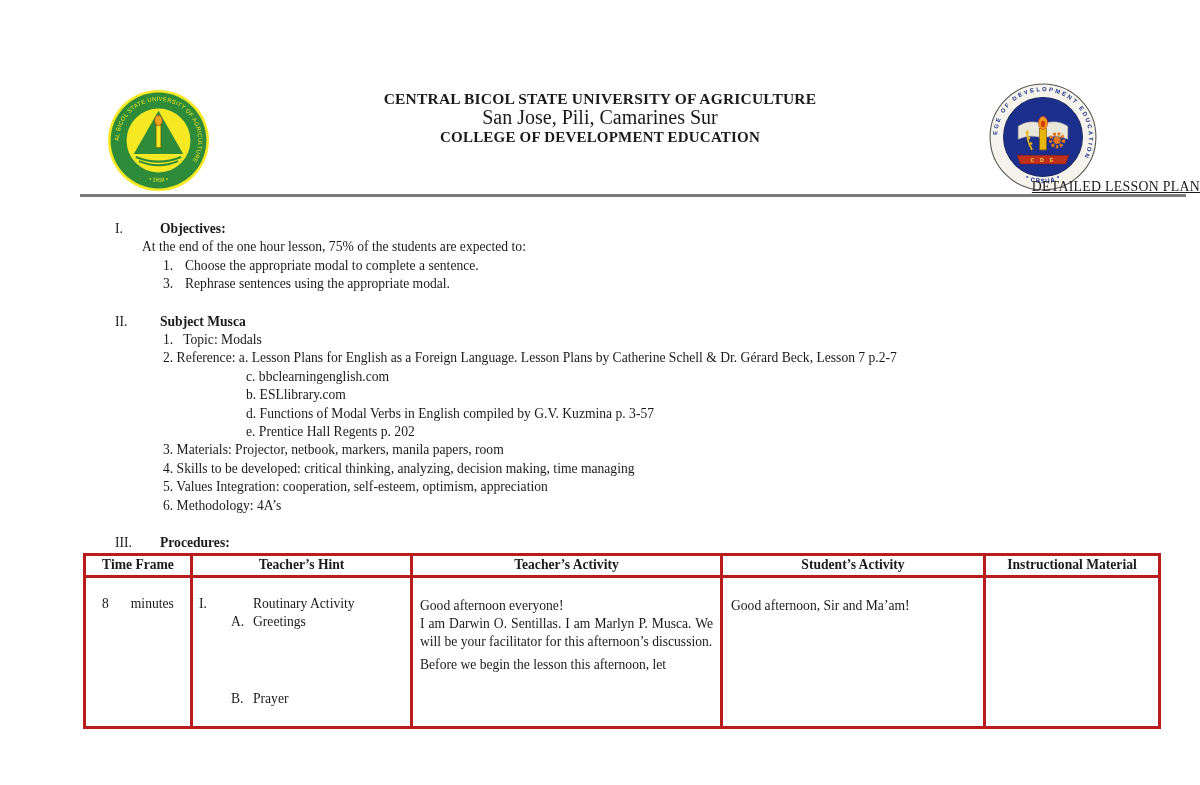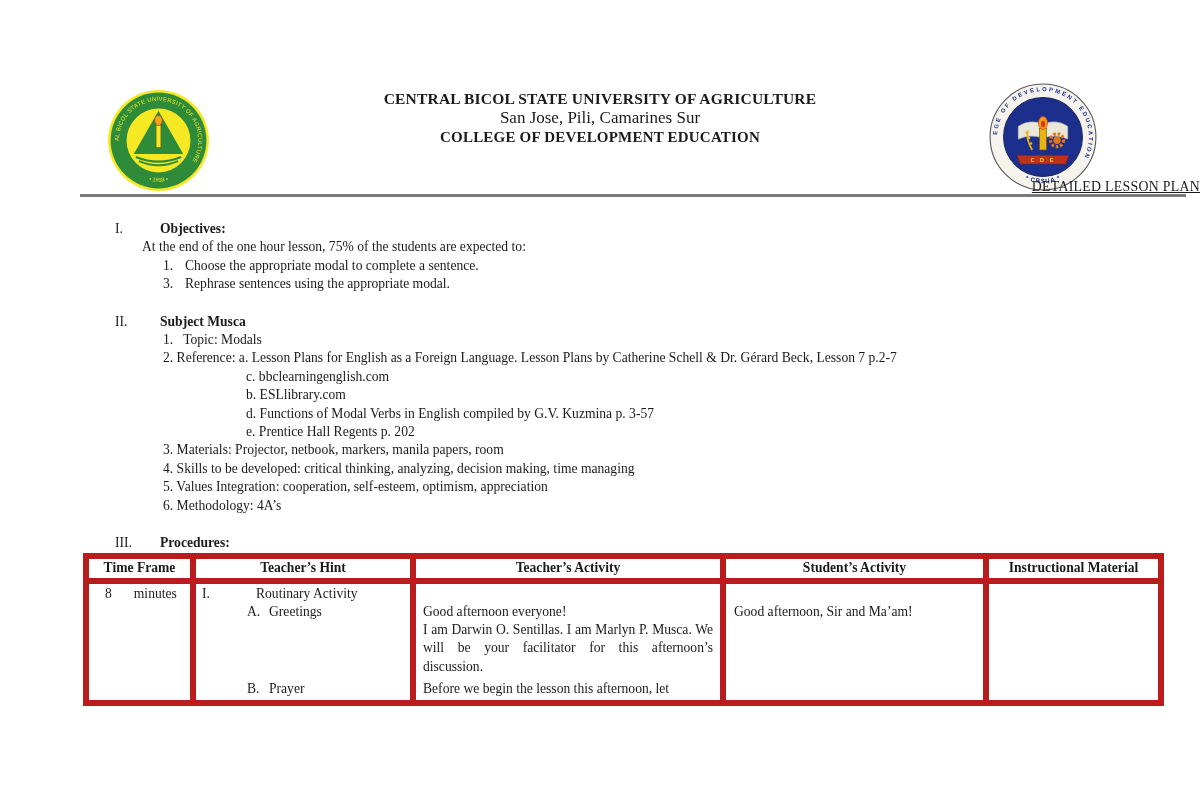--- a/index.html
+++ b/index.html
@@ -4,48 +4,48 @@
 <style>
   html,body{margin:0;padding:0;background:#ffffff;}
   .page{position:relative;width:1200px;height:785px;background:#ffffff;overflow:hidden;
         font-family:"Liberation Serif","DejaVu Serif",serif;color:#1a1a1a;}
   
   .seal{position:absolute;}
   .seal-left{left:107px;top:89px;width:103px;height:103px;}
   .seal-right{left:989px;top:83px;width:108px;height:108px;}
   .head-block{position:absolute;left:0;right:0;top:89px;text-align:center;}
   .h-uni{font-size:15.5px;font-weight:bold;line-height:19px;letter-spacing:.2px;}
-  .h-addr{font-size:17px;line-height:19px;}
+  .h-addr{font-size:20px;line-height:19px;}
   .h-col{font-size:15px;font-weight:bold;line-height:20px;letter-spacing:.2px;}
   .h-ay{font-size:13.8px;line-height:19px;}
   .doc-title{position:absolute;left:0;right:0;top:179px;text-align:right;font-size:13.8px;
              text-decoration:underline;letter-spacing:.3px;}
   .rule{position:absolute;left:80px;top:194px;width:1106px;height:3px;background:#7a7a7a;}
   
   .content{position:absolute;left:115px;top:220px;width:1005px;font-size:13.6px;line-height:18.4px;}
   .line{white-space:nowrap;}
   .pre{white-space:pre-wrap;}
   .bold{font-weight:bold;}
   .rn{display:inline-block;width:45px;}
   .ind45{margin-left:27px;}
   .ind48{margin-left:48px;}
   .sub{margin-left:131px;}
   .num{display:inline-block;width:22px;}
   .mt19{margin-top:19px;}
   
   #proc-table{position:absolute;left:83px;top:553px;width:1075px;border-collapse:collapse;
               table-layout:fixed;font-size:13.6px;line-height:18.2px;}
-  #proc-table,#proc-table th,#proc-table td{border:6px solid #b91c1c;}
+  #proc-table,#proc-table th,#proc-table td{border:3px solid #b91c1c;}
   #proc-table{border:2px solid #000;}
   #proc-table th{font-weight:bold;height:19px;padding:0;text-align:center;}
-  #proc-table td{vertical-align:top;height:112px;padding:1px 4px;}
+  #proc-table td{vertical-align:top;height:112px;padding:17px 4px;}
   .c-time .t-val{display:inline-block;margin-left:12px;}
   .c-time .t-unit{display:inline-block;margin-left:22px;}
   .c-hint .h-rn{display:inline-block;width:54px;padding-left:2px;}
-  .c-hint .h-sub{margin-left:47px;}
+  .c-hint .h-sub{margin-left:34px;}
   .c-hint .abc{display:inline-block;width:22px;}
   .c-hint .h-b{margin-top:59px;}
   .c-teacher{padding:1px 7px !important;}
   .c-student{padding:1px 8px !important;}
   .spacer18{height:18px;}
   .just{text-align:justify;}
   .t-next{margin-top:4px;}
 </style>
 </head>
 <body>

